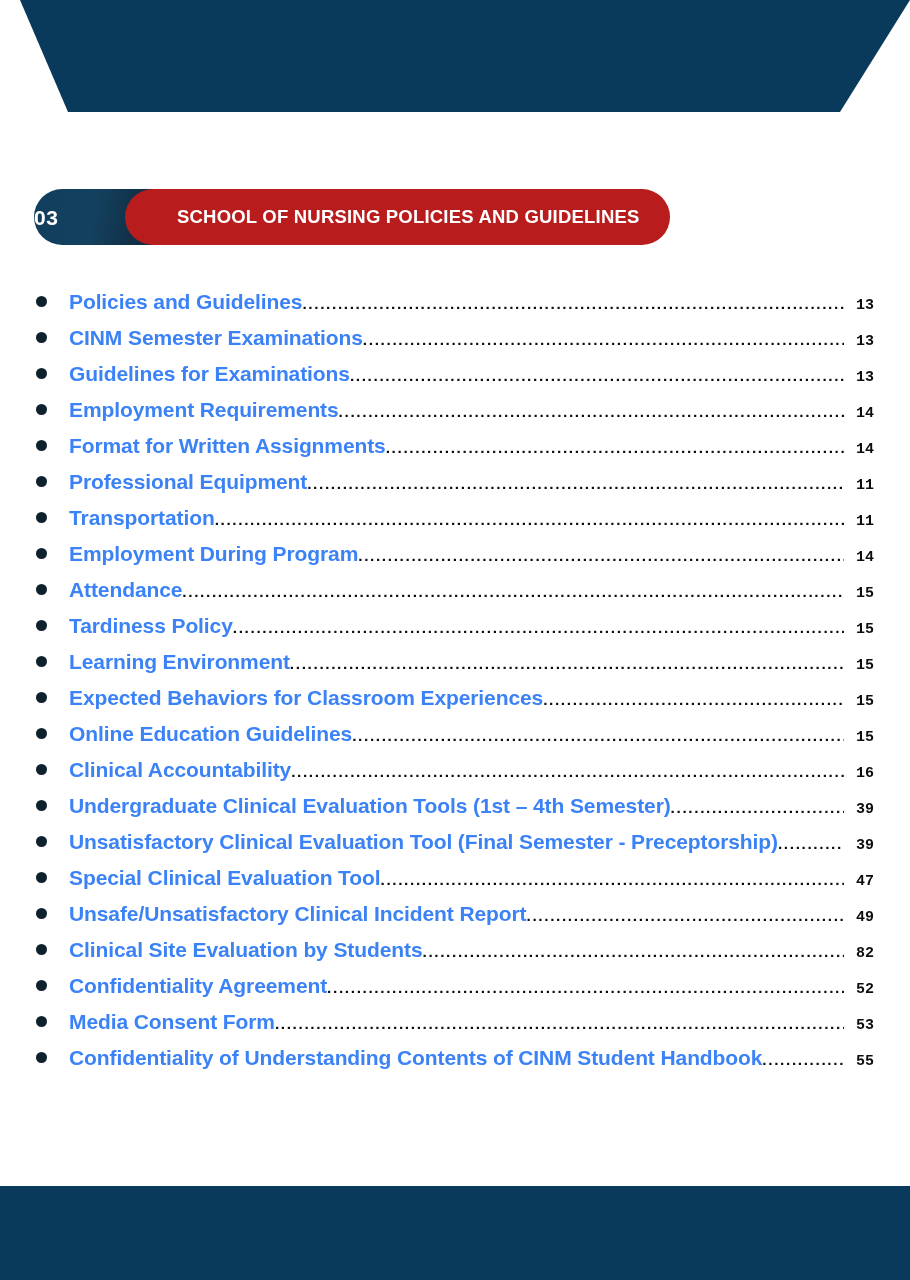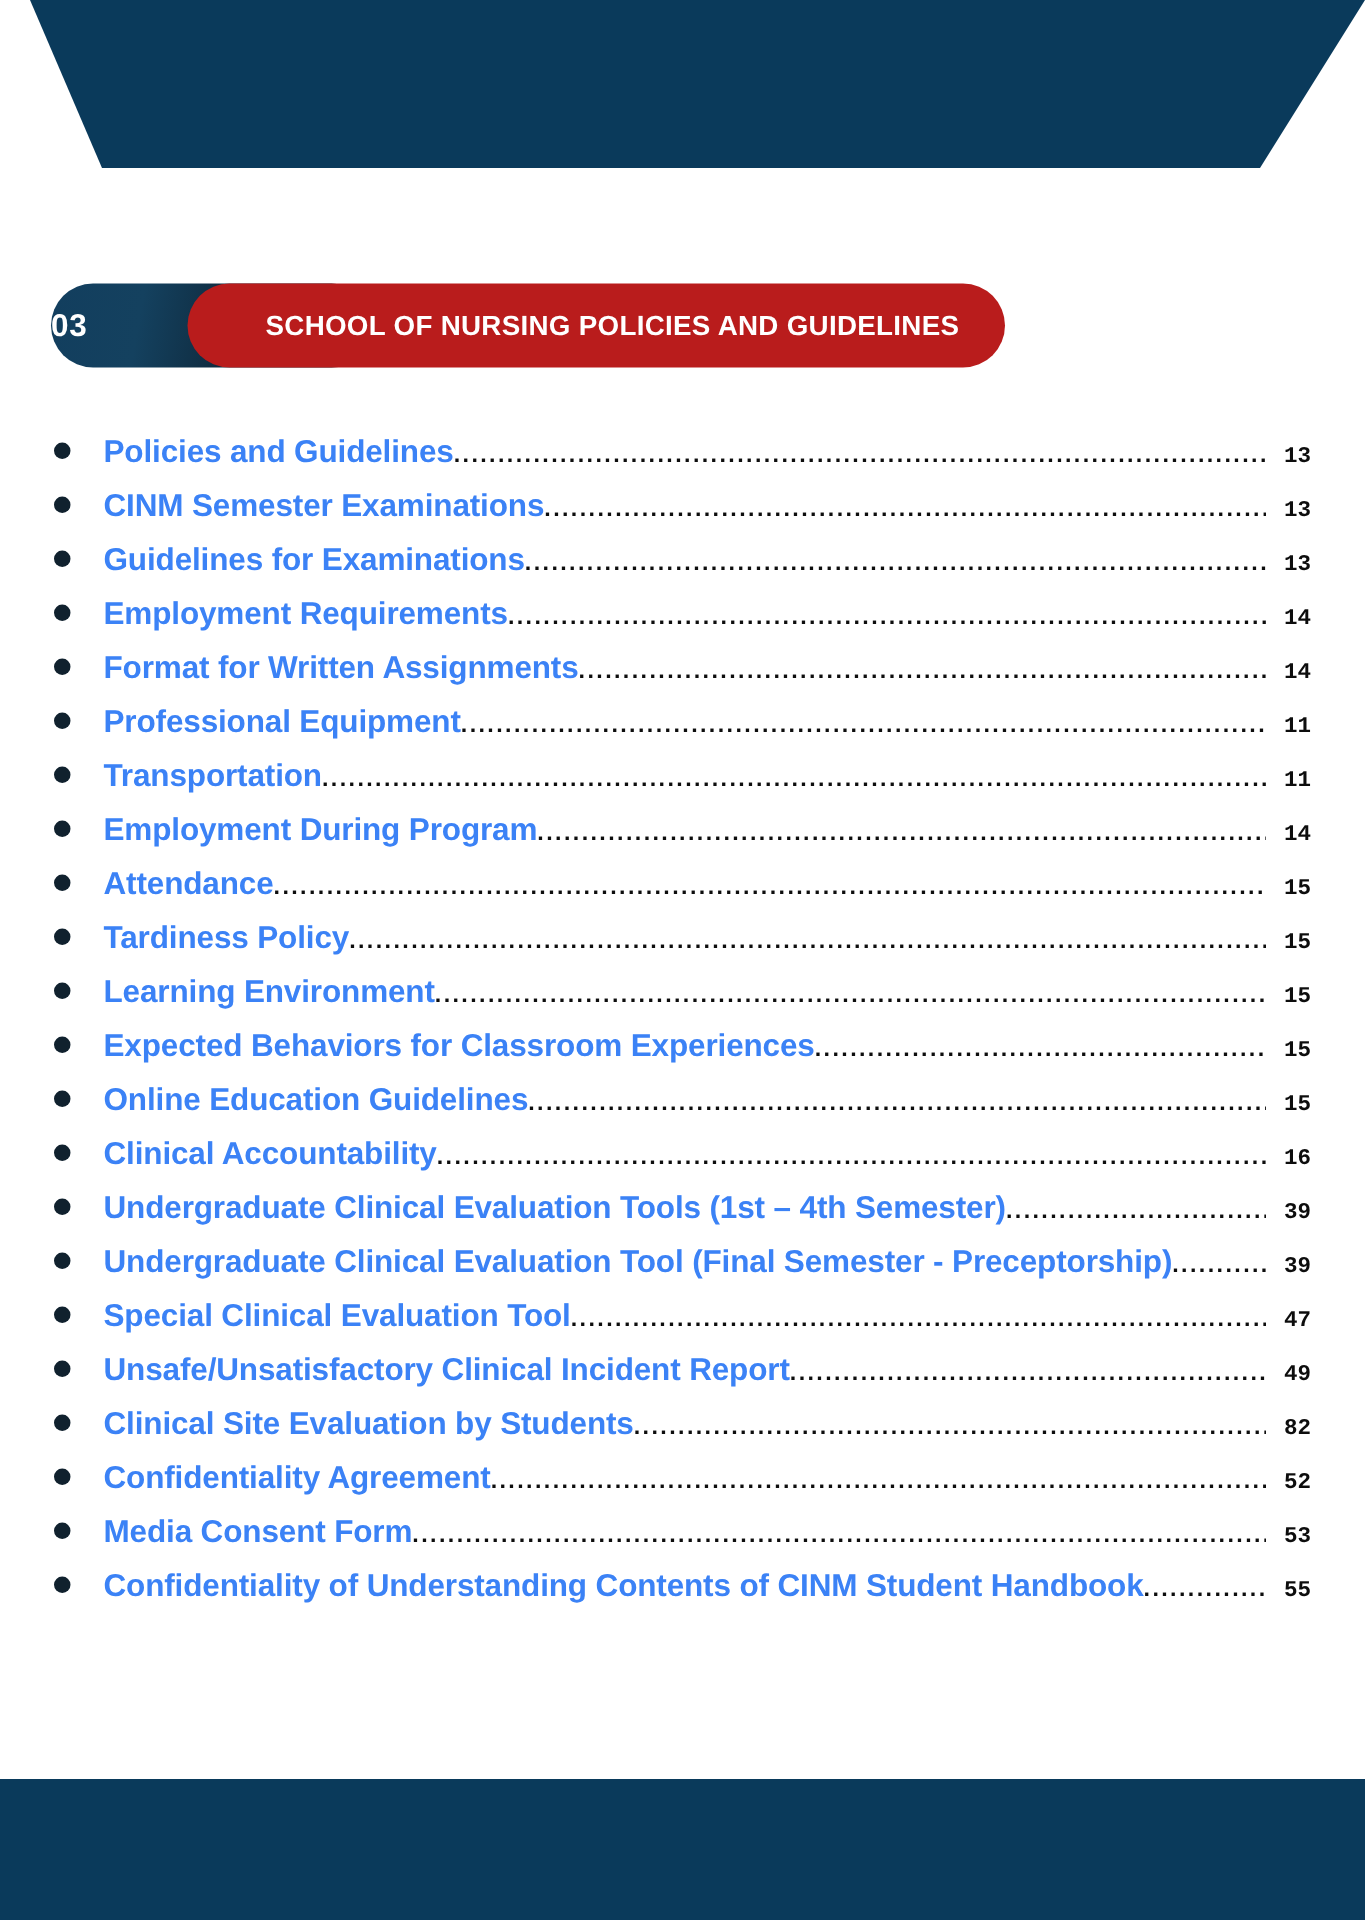--- a/index.html
+++ b/index.html
@@ -236,21 +236,21 @@
       <span class="toc-page">16</span>
     </div>
     <div class="toc-row">
       <span class="bullet"></span>
       <span class="toc-label">Undergraduate Clinical Evaluation Tools (1st – 4th Semester)</span>
       <span class="toc-leader">..................................................................................................................................................</span>
       <span class="toc-page">39</span>
     </div>
     <div class="toc-row">
       <span class="bullet"></span>
-      <span class="toc-label">Undergraduate Clinical Evaluation Tool (Final Semester - Preceptorship)</span>
+      <span class="toc-label">Unsatisfactory Clinical Evaluation Tool (Final Semester - Preceptorship)</span>
       <span class="toc-leader">..................................................................................................................................................</span>
       <span class="toc-page">39</span>
     </div>
     <div class="toc-row">
       <span class="bullet"></span>
       <span class="toc-label"> Special Clinical Evaluation Tool</span>
       <span class="toc-leader">..................................................................................................................................................</span>
       <span class="toc-page">47</span>
     </div>
     <div class="toc-row">

